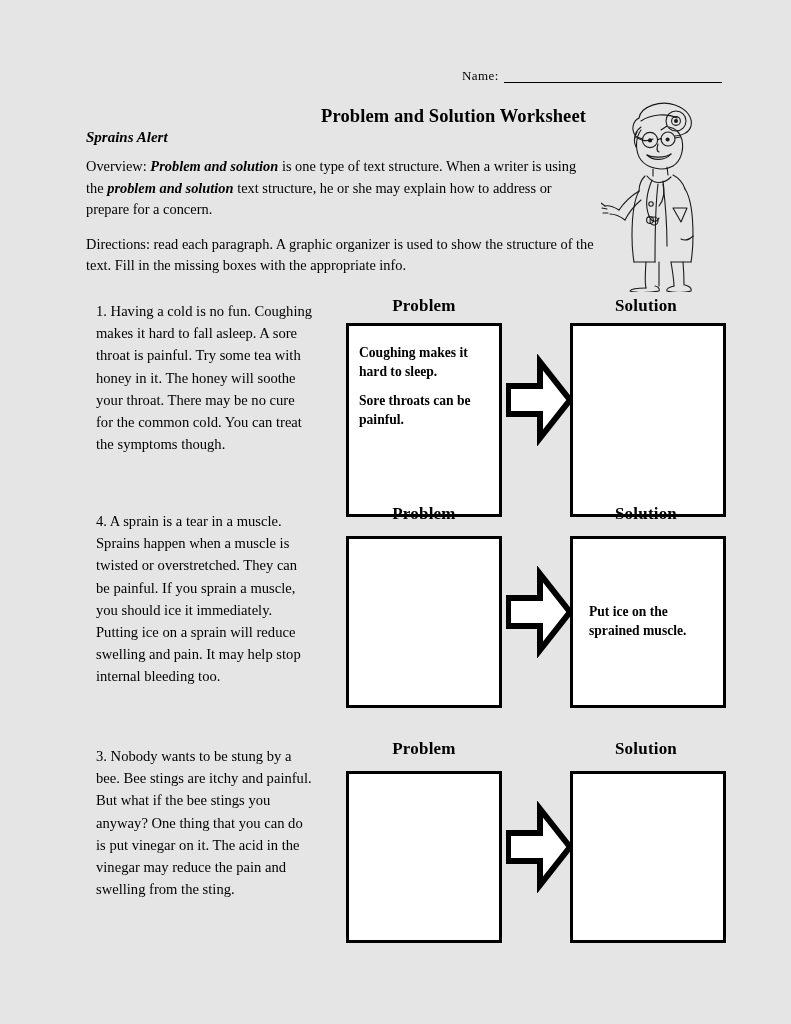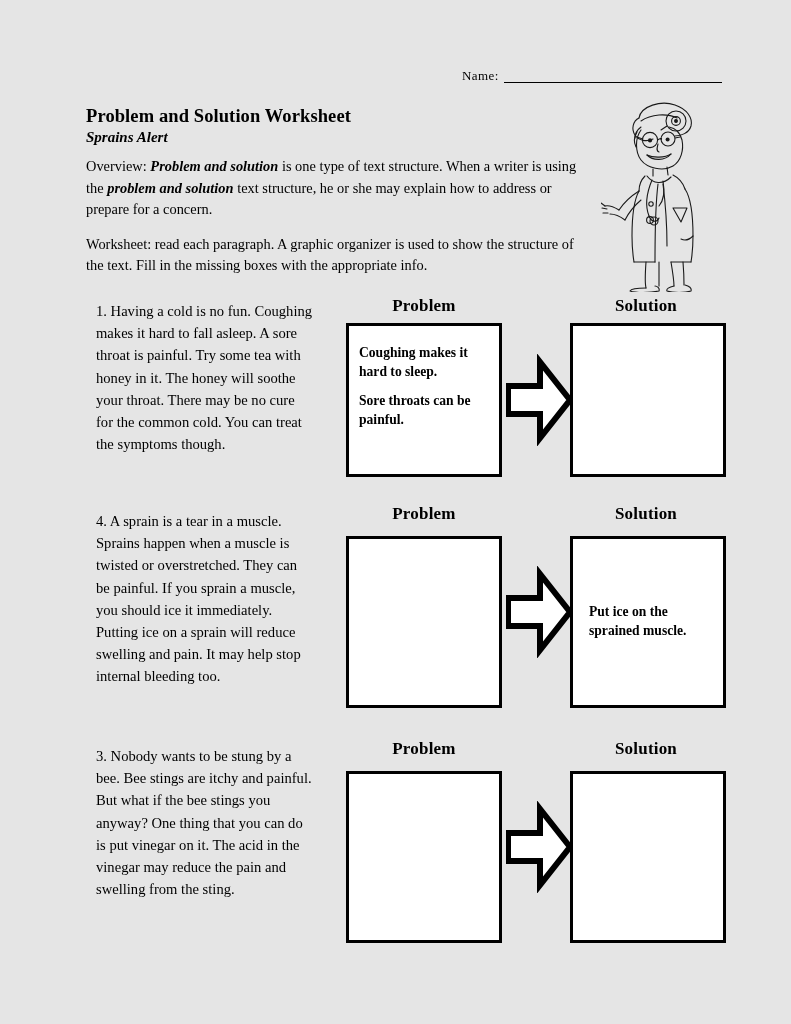--- a/index.html
+++ b/index.html
@@ -53,20 +53,21 @@
     left: 86px;
     top: 106px;
     width: 500px;
   }
   .worksheet-title {
     font-size: 18.5px;
     font-weight: bold;
     line-height: 21px;
     letter-spacing: 0.1px;
     margin: 0;
+    text-align: right;
   }
   .worksheet-subtitle {
     font-size: 15px;
     font-weight: bold;
     font-style: italic;
     line-height: 18px;
     margin: 1px 0 0 0;
   }
 
   .intro-block {
@@ -132,21 +133,21 @@
     letter-spacing: 0.2px;
     text-align: center;
   }
   .col-head.problem { left: 4px; width: 156px; }
   .col-head.solution { left: 224px; width: 160px; }
 
   .gbox {
     position: absolute;
     top: 27px;
     width: 156px;
-    height: 154px;
+    height: 194px;
     border: 3.5px solid #000;
     background: #ffffff;
     box-sizing: border-box;
   }
   .gbox.problem { left: 4px; }
   .gbox.solution { left: 228px; }
 
   #row-2 .gbox, #row-3 .gbox { top: 32px; height: 172px; }
 
   .gbox-text {
@@ -187,21 +188,21 @@
     <span class="name-blank"></span>
   </div>
 
   <div class="title-block">
     <h1 class="worksheet-title">Problem and Solution Worksheet</h1>
     <div class="worksheet-subtitle">Sprains Alert</div>
   </div>
 
   <div class="intro-block">
     <p class="intro-para"><span class="lead">Overview:</span><span> </span><span class="ital">Problem and solution</span><span> is one type of text structure. When a writer is using the </span><span class="ital">problem and solution</span><span> text structure, he or she may explain how to address or prepare for a concern.</span></p>
-    <p class="intro-para"><span class="lead">Worksheet:</span><span> read each paragraph. A graphic organizer is used to show the structure of the text. Fill in the missing boxes with the appropriate info.</span></p>
+    <p class="intro-para"><span class="lead">Directions:</span><span> read each paragraph. A graphic organizer is used to show the structure of the text. Fill in the missing boxes with the appropriate info.</span></p>
   </div>
 
   <div class="doctor">
     <svg viewBox="0 0 114 196" xmlns="http://www.w3.org/2000/svg" fill="none" stroke="#1a1a1a" stroke-width="1.1" stroke-linecap="round" stroke-linejoin="round">
 
       <path d="M38 22 C40 10 60 4 74 9 C86 13 92 22 90 30 C88 37 80 40 74 40"></path>
       <path d="M38 22 C32 25 30 33 34 39 C38 45 46 46 52 43"></path>
       <path d="M40 25 C50 18 66 17 76 22"></path>
 
       <circle cx="75" cy="25" r="10"></circle>

